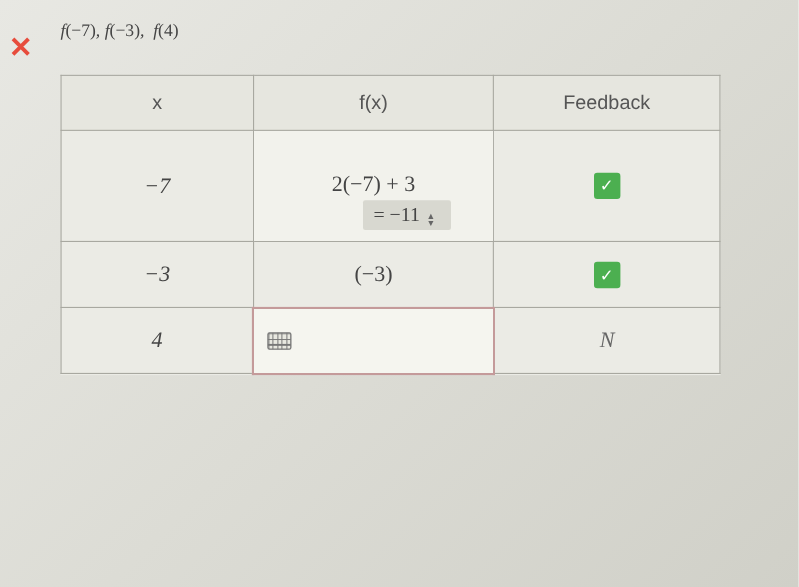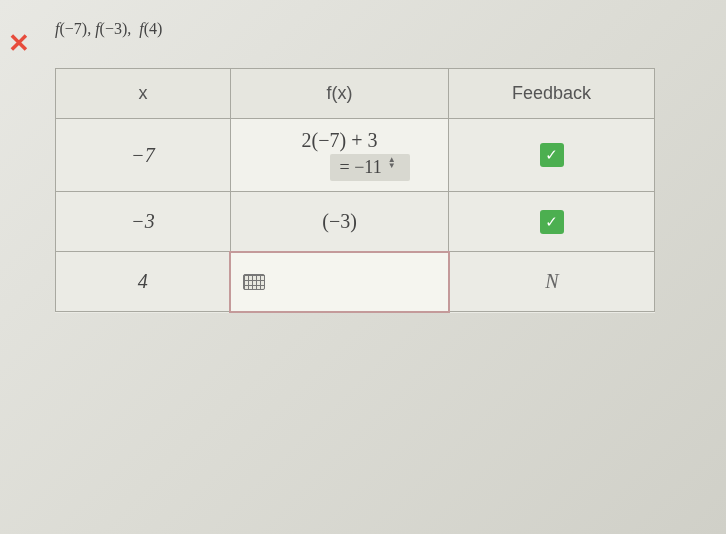--- a/index.html
+++ b/index.html
@@ -86,34 +86,35 @@
   .math-cell .paren { font-style: normal; }
   .fx-cell-1 {
     position: relative;
     background: #f2f2ec;
   }
   .fx-content-1 {
     display: flex;
     flex-direction: column;
     align-items: center;
     gap: 2px;
+    margin-top: 28px;
   }
   .expr-top {
     font-family: 'Times New Roman', serif;
     font-size: 20px;
     color: #444;
   }
   .result-box {
     background: #d8d8d0;
     padding: 3px 14px 3px 10px;
     font-family: 'Times New Roman', serif;
     font-size: 18px;
     color: #444;
     display: inline-flex;
-    align-items: flex-start;
+    align-items: flex-end;
     gap: 6px;
     border-radius: 2px;
     margin-left: 60px;
   }
   .stepper {
     display: inline-flex;
     flex-direction: column;
     font-size: 8px;
     line-height: 6px;
     color: #666;

